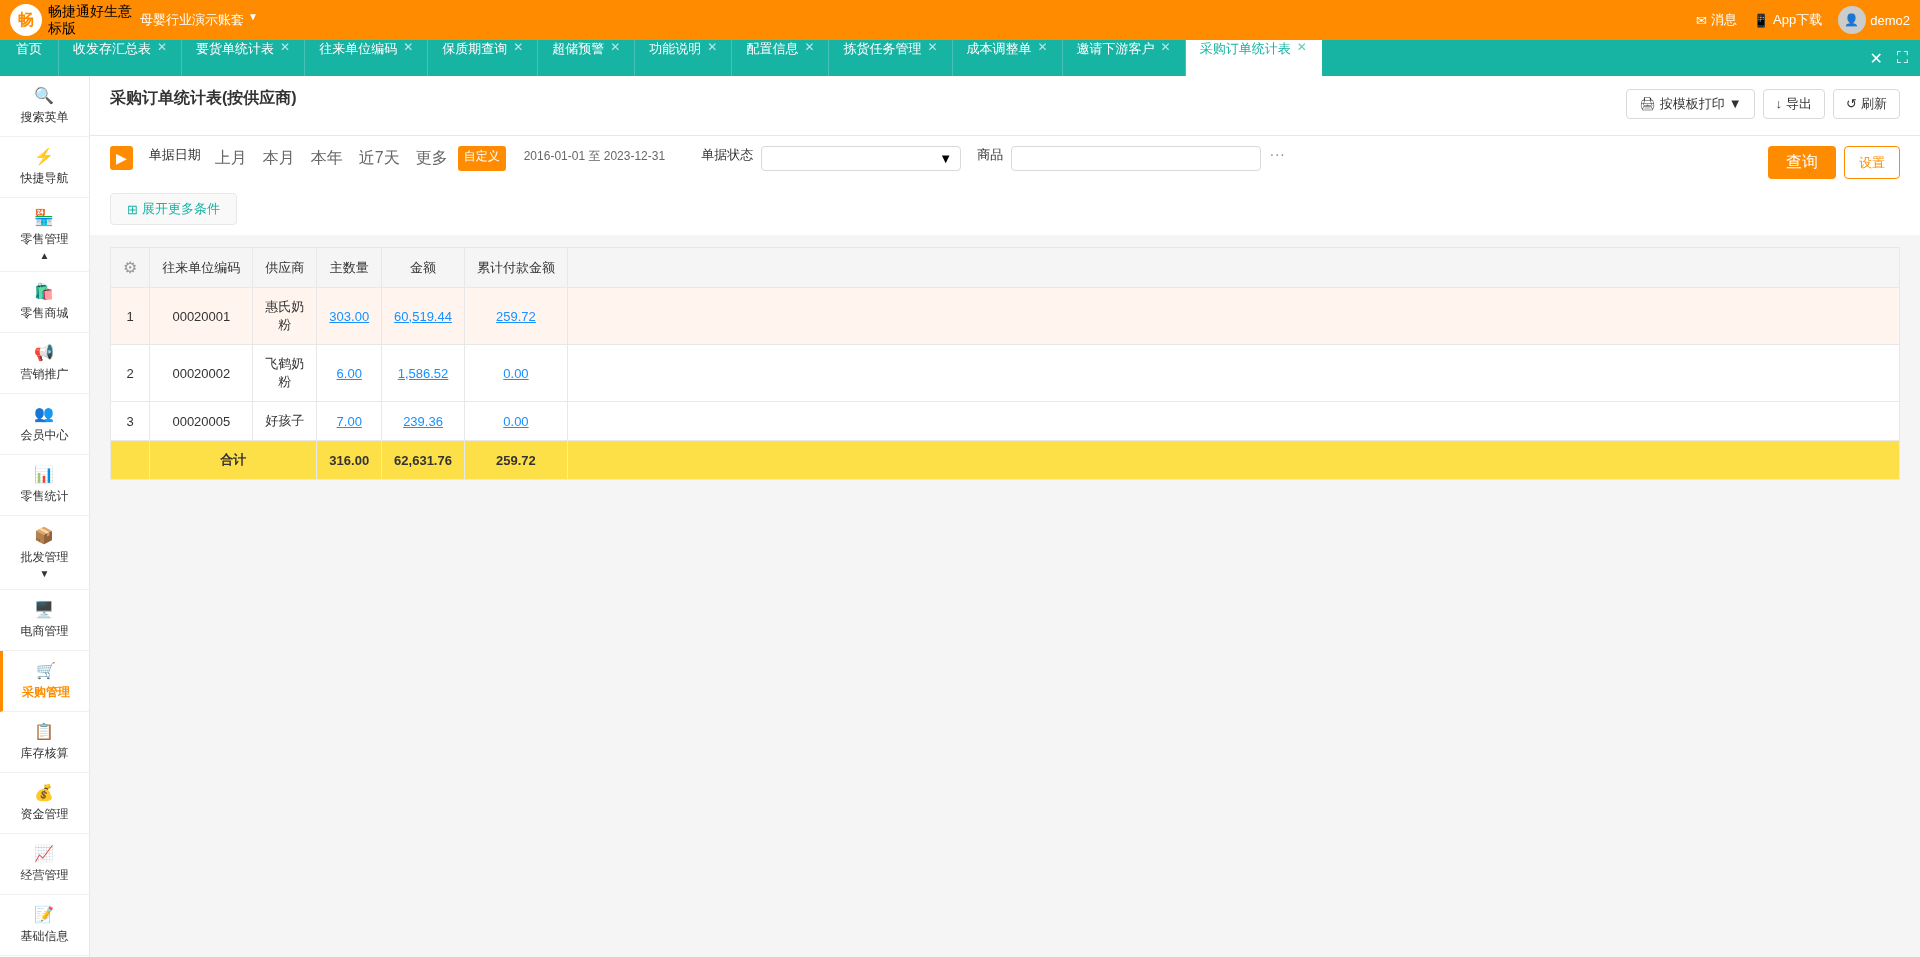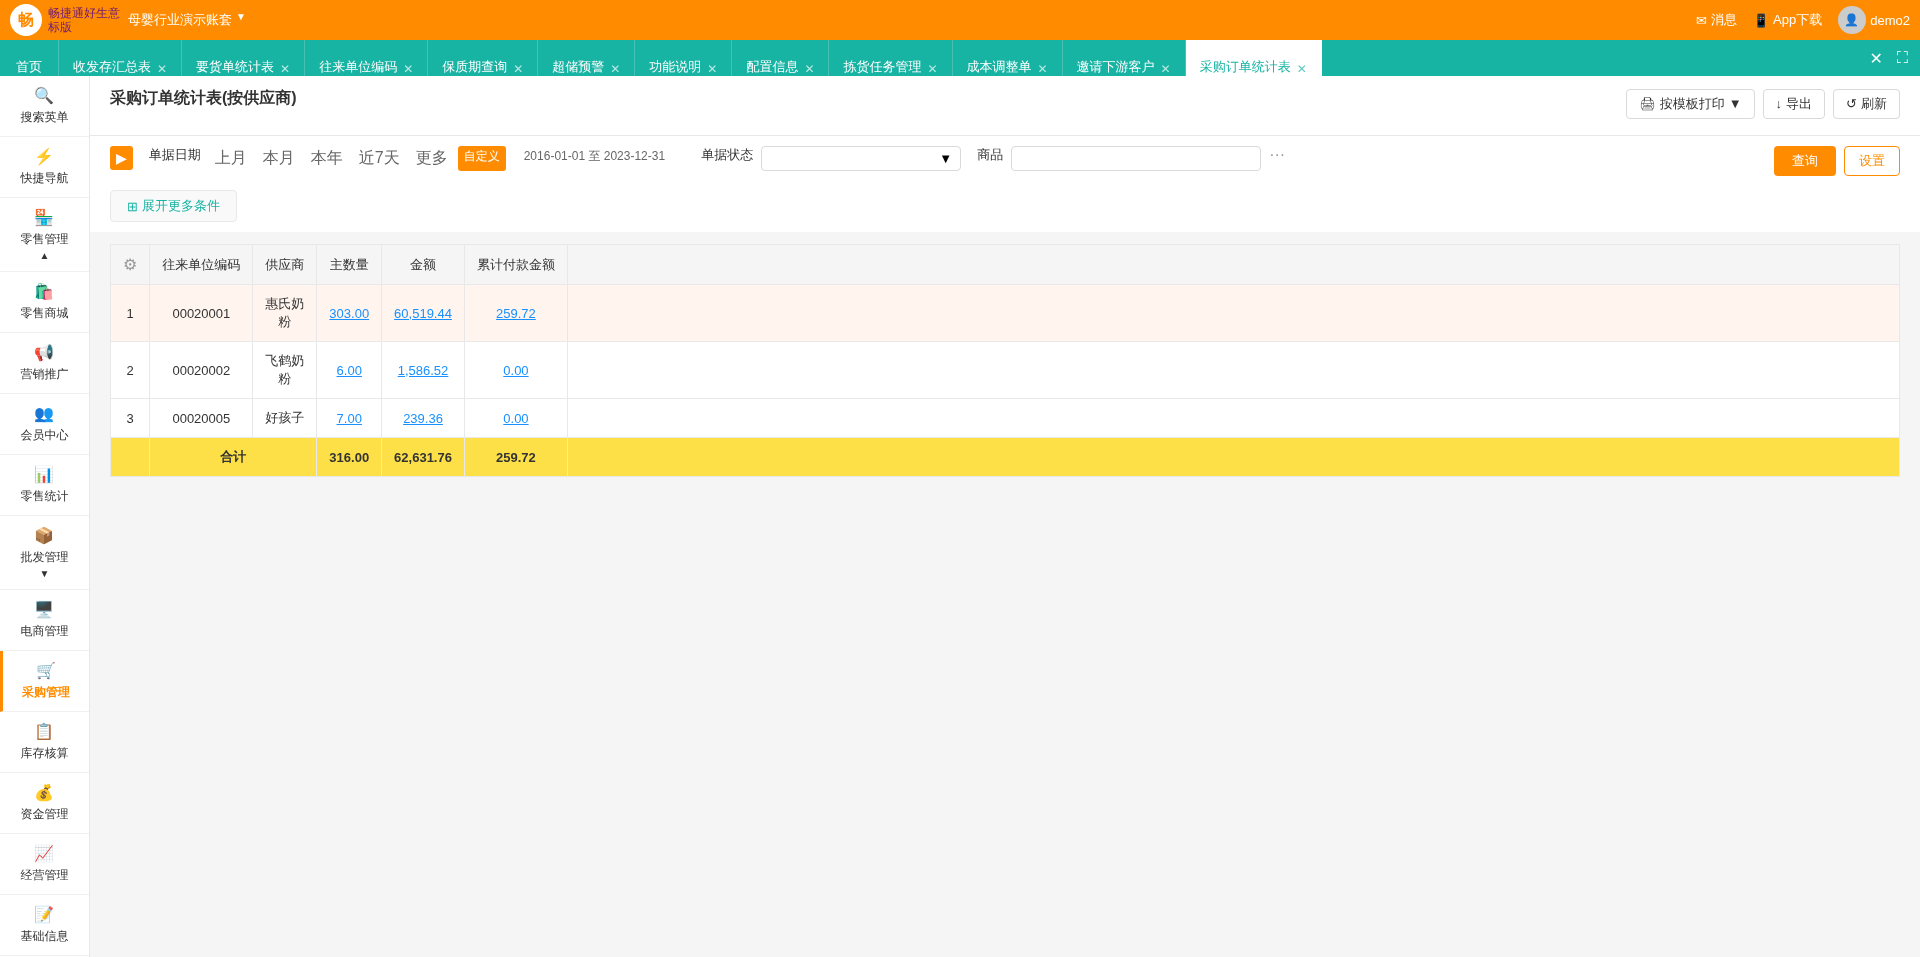--- a/index.html
+++ b/index.html
@@ -4,30 +4,30 @@
   <style>
     * { box-sizing: border-box; margin: 0; padding: 0; }
     body { font-family: 'Microsoft YaHei', Arial, sans-serif; font-size: 13px; background: #f5f5f5; overflow: hidden; height: 957px; display: flex; flex-direction: column; }
 
     
     .top-bar { height: 40px; background: #ff8c00; display: flex; align-items: center; padding: 0 10px; justify-content: space-between; flex-shrink: 0; }
     .top-bar-left { display: flex; align-items: center; gap: 8px; }
     .logo-area { display: flex; align-items: center; gap: 6px; }
     .logo-icon { width: 32px; height: 32px; background: #fff; border-radius: 50%; display: flex; align-items: center; justify-content: center; }
     .logo-icon span { font-size: 16px; color: #ff8c00; font-weight: bold; }
-    .logo-text { color: #701a75; font-size: 12px; line-height: 1.2; }
+    .logo-text { color: #000000; font-size: 14px; line-height: 1.2; }
     .dropdown-label { color: #fff; font-size: 13px; }
     .dropdown-arrow { color: #fff; font-size: 10px; margin-left: 4px; }
     .top-bar-right { display: flex; align-items: center; gap: 16px; }
     .top-bar-btn { color: #fff; font-size: 13px; display: flex; align-items: center; gap: 4px; cursor: pointer; }
     .user-avatar { width: 28px; height: 28px; border-radius: 50%; background: #ccc; overflow: hidden; display: flex; align-items: center; justify-content: center; }
 
     
     .tabs-bar { height: 36px; background: #17b3a3; display: flex; align-items: center; padding: 0 0; flex-shrink: 0; overflow: hidden; }
-    .tab-item { height: 36px; display: flex; align-items: flex-end; padding: 0 14px; color: #fff; font-size: 13px; cursor: pointer; white-space: nowrap; border-right: 1px solid rgba(255,255,255,0.2); position: relative; flex-shrink: 0; }
+    .tab-item { height: 36px; display: flex; align-items: flex-start; padding: 0 14px; color: #fff; font-size: 13px; cursor: pointer; white-space: nowrap; border-right: 1px solid rgba(255,255,255,0.2); position: relative; flex-shrink: 0; }
     .tab-item.active { background: #fff; color: #17b3a3; }
     .tab-close { margin-left: 6px; font-size: 12px; color: inherit; opacity: 0.7; }
     .tab-home { background: #17b3a3; color: #fff; padding: 0 16px; }
     .tabs-actions { display: flex; align-items: center; margin-left: auto; gap: 2px; padding-right: 6px; }
     .tabs-action-btn { color: #fff; font-size: 16px; cursor: pointer; padding: 4px 6px; }
 
     
     .main-layout { display: flex; flex: 1; overflow: hidden; }
 
     
@@ -43,21 +43,21 @@
     .page-header { background: #fff; padding: 12px 20px 16px; border-bottom: 1px solid #e8e8e8; flex-shrink: 0; }
     .page-title { font-size: 16px; font-weight: bold; color: #333; margin-bottom: 10px; }
     .filter-label { color: #333; font-size: 13px; white-space: nowrap; }
     .filter-date-shortcuts { display: flex; gap: 4px; }
     .date-btn { padding: 2px 6px; font-size: 16px; color: #666; cursor: pointer; border: none; background: none; }
     .date-range-custom { background: #ff8c00; color: #fff; padding: 2px 6px; border-radius: 3px; font-size: 12px; cursor: pointer; }
     .date-range-text { font-size: 12px; color: #666; }
     .filter-select { border: 1px solid #d9d9d9; border-radius: 4px; padding: 4px 8px; font-size: 13px; min-width: 150px; background: #fff; display: flex; align-items: center; justify-content: space-between; cursor: pointer; }
     .filter-input { border: 1px solid #d9d9d9; border-radius: 4px; padding: 4px 8px; font-size: 13px; min-width: 200px; background: #fff; }
     .filter-actions { margin-left: auto; display: flex; gap: 8px; }
-    .btn-query { background: #ff8c00; color: #fff; border: none; padding: 6px 18px; border-radius: 4px; cursor: pointer; font-size: 13px; }
+    .btn-query { background: #ff8c00; color: #fff; border: none; padding: 6px 18px; border-radius: 4px; cursor: pointer; font-size: 16px; }
     .btn-setting { background: #fff; color: #ff8c00; border: 1px solid #ff8c00; padding: 5px 14px; border-radius: 4px; cursor: pointer; font-size: 13px; }
     .btn-more-icon { color: #999; font-size: 16px; cursor: pointer; }
     .filter-expand { background: #f9f9f9; border: 1px solid #e8e8e8; border-radius: 4px; padding: 6px 16px; text-align: center; margin-top: 6px; cursor: pointer; color: #17b3a3; font-size: 13px; display: inline-flex; align-items: center; gap: 4px; }
 
     
     .table-area { flex: 1; overflow-y: auto; padding: 0 20px 20px; background: #f5f5f5; }
     .data-table { width: 100%; border-collapse: collapse; background: #fff; margin-top: 12px; }
     .data-table th { background: #f5f5f5; color: #333; font-weight: normal; padding: 10px 12px; text-align: center; border: 1px solid #e8e8e8; font-size: 13px; white-space: nowrap; }
     .data-table td { padding: 10px 12px; border: 1px solid #e8e8e8; text-align: center; font-size: 13px; color: #333; }
     .data-table tr.row-highlight { background: #fff5ee; }

